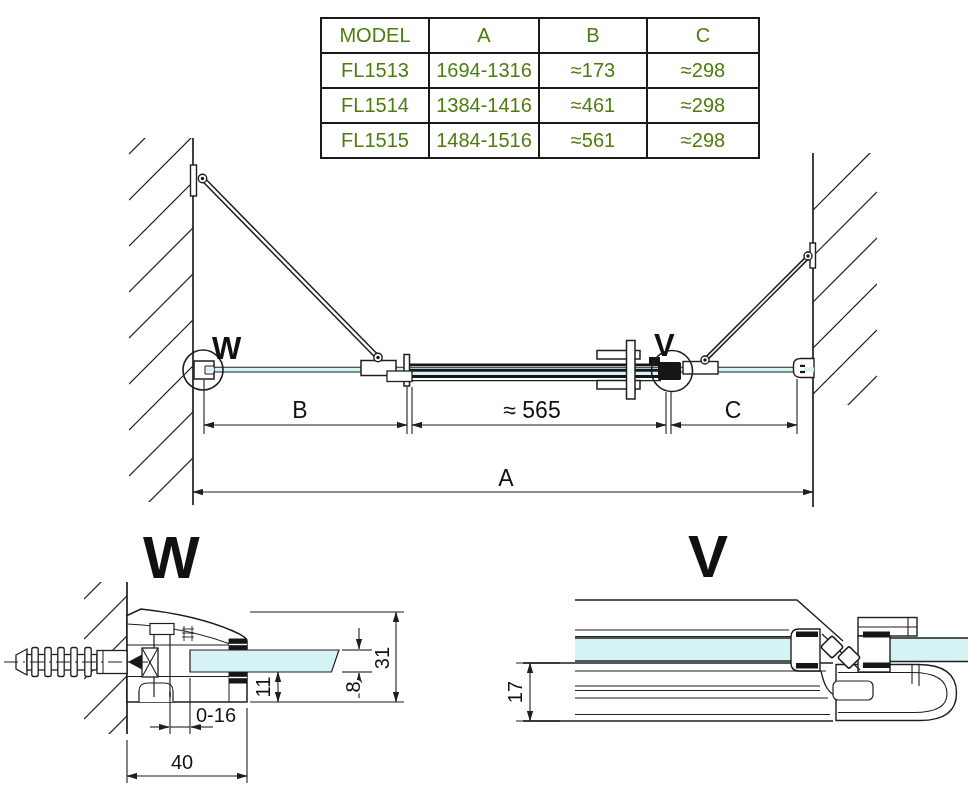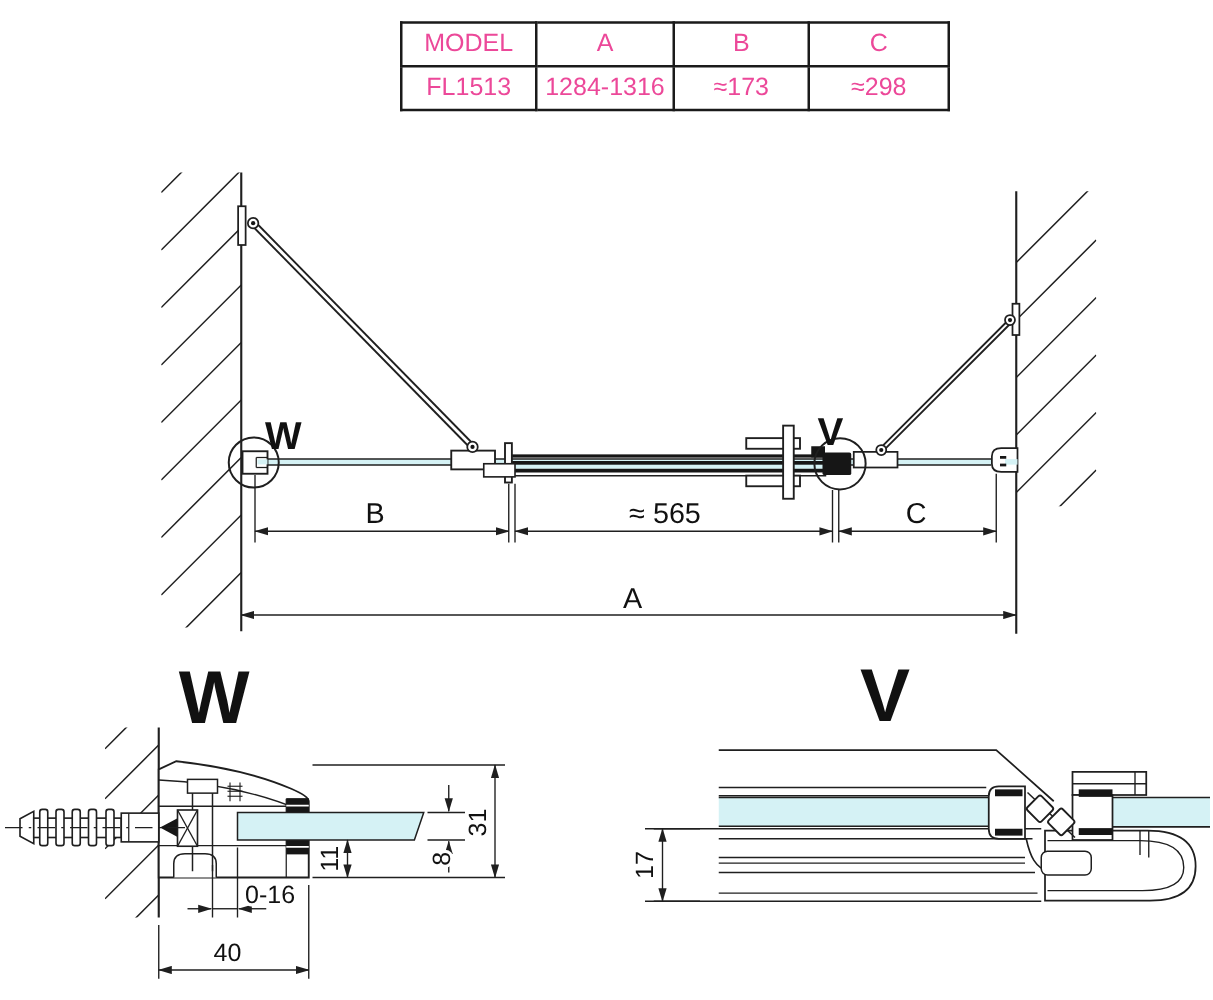--- a/index.html
+++ b/index.html
@@ -1,20 +1,20 @@
 <!DOCTYPE html>
 <html><head>
 <meta charset="utf-8">
 <style>
   html,body{margin:0;padding:0;background:#ffffff;}
   body{width:970px;height:800px;position:relative;font-family:"Liberation Sans",sans-serif;overflow:hidden;}
   .canvas{position:absolute;left:0;top:0;width:970px;height:800px;background:#fff;}
   svg{position:absolute;left:0;top:0;}
   .spec-table{position:absolute;left:320px;top:17px;border-collapse:collapse;table-layout:fixed;z-index:5;background:#fff;}
-  .spec-table th,.spec-table td{border:2px solid #1a1a1a;font-size:20px;font-weight:normal;color:#ec4899;
+  .spec-table th,.spec-table td{border:2px solid #1a1a1a;font-size:20px;font-weight:normal;color:#4d7c0f;
     text-align:center;padding:0;height:33px;white-space:nowrap;}
   .col-model{width:106px;} .col-a{width:108px;} .col-b{width:106px;} .col-c{width:110px;}
   
   .ln{stroke:#1f1f1f;fill:none;}
   .fw{fill:#ffffff;stroke:#1f1f1f;}
   .blk{fill:#161616;stroke:none;}
   .glass{fill:#d5f2f5;stroke:none;}
   .dim{stroke:#1f1f1f;stroke-width:1.1;fill:none;}
   .dimtxt{font-family:"Liberation Sans",sans-serif;font-size:23px;fill:#111;}
   .dimtxt-sm{font-family:"Liberation Sans",sans-serif;font-size:20px;fill:#111;paint-order:stroke;stroke:#fff;stroke-width:5px;}
@@ -31,22 +31,34 @@
       <tr>
         <th class="col-model">MODEL</th>
         <th class="col-a">A</th>
         <th class="col-b">B</th>
         <th class="col-c">C</th>
       </tr>
     </thead>
     <tbody>
       <tr>
         <td>FL1513</td>
-        <td>1284-1316</td>
+        <td>1694-1316</td>
         <td>≈173</td>
+        <td>≈298</td>
+      </tr>
+      <tr>
+        <td>FL1514</td>
+        <td>1384-1416</td>
+        <td>≈461</td>
+        <td>≈298</td>
+      </tr>
+      <tr>
+        <td>FL1515</td>
+        <td>1484-1516</td>
+        <td>≈561</td>
         <td>≈298</td>
       </tr>
     </tbody>
   </table>
 
   <svg width="970" height="800" viewBox="0 0 970 800">
     <defs>
       <marker id="arw" viewBox="0 0 10 6" refX="9.5" refY="3" markerWidth="11" markerHeight="7" markerUnits="userSpaceOnUse" orient="auto-start-reverse">
         <path d="M0,0 L10,3 L0,6 Z" fill="#1f1f1f"></path>
       </marker>

